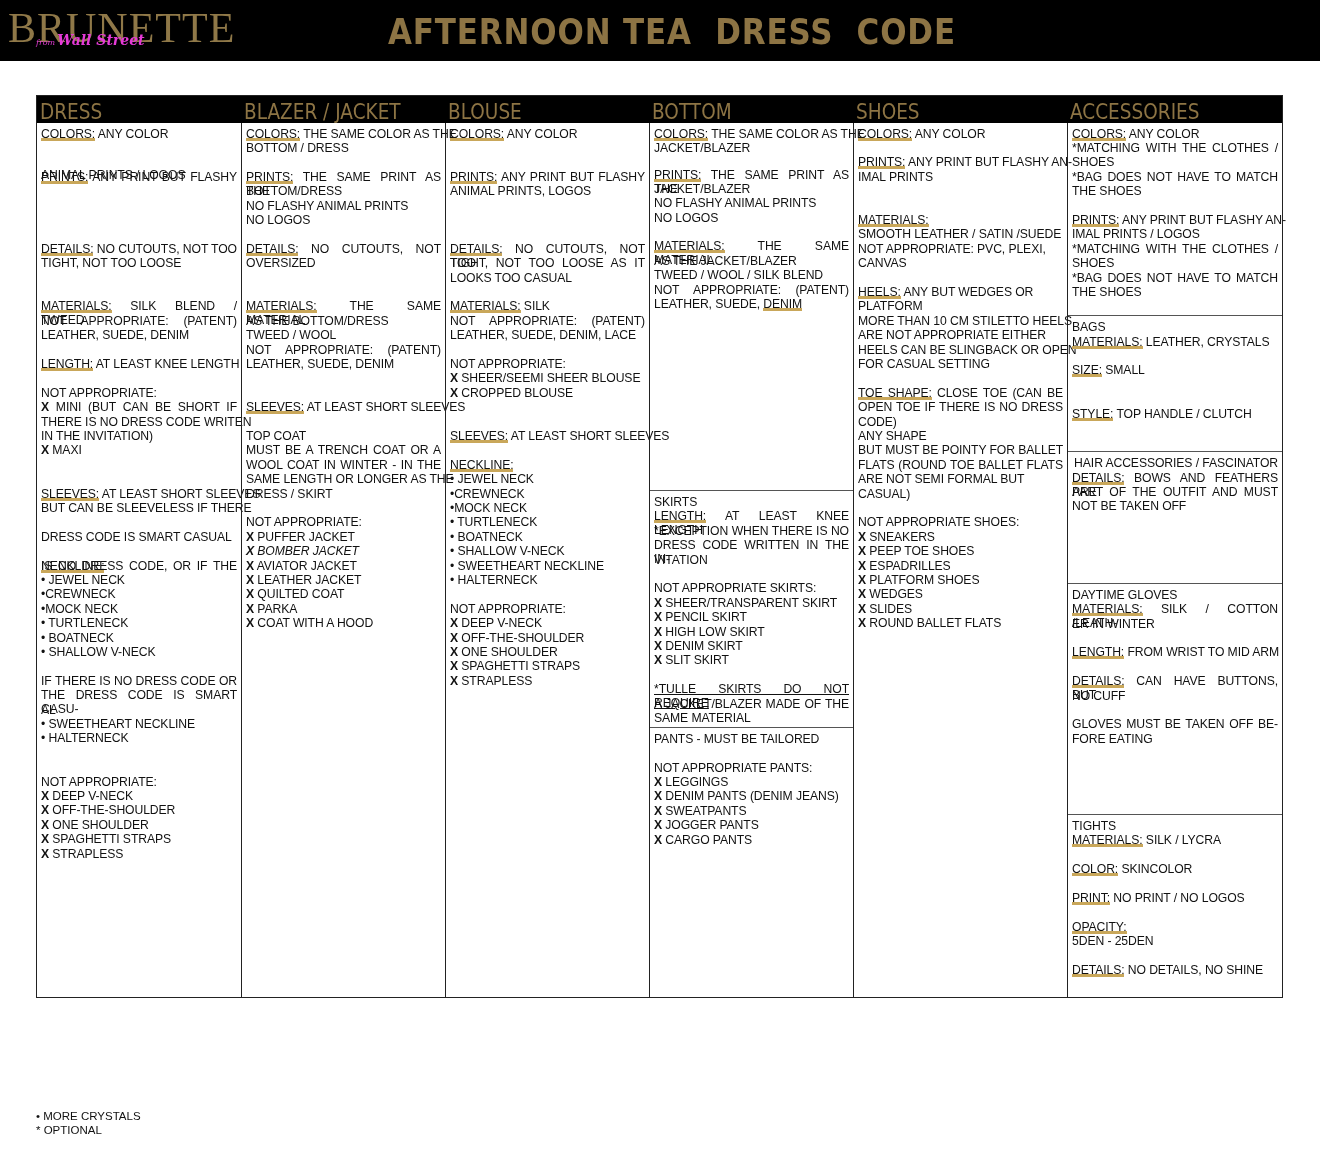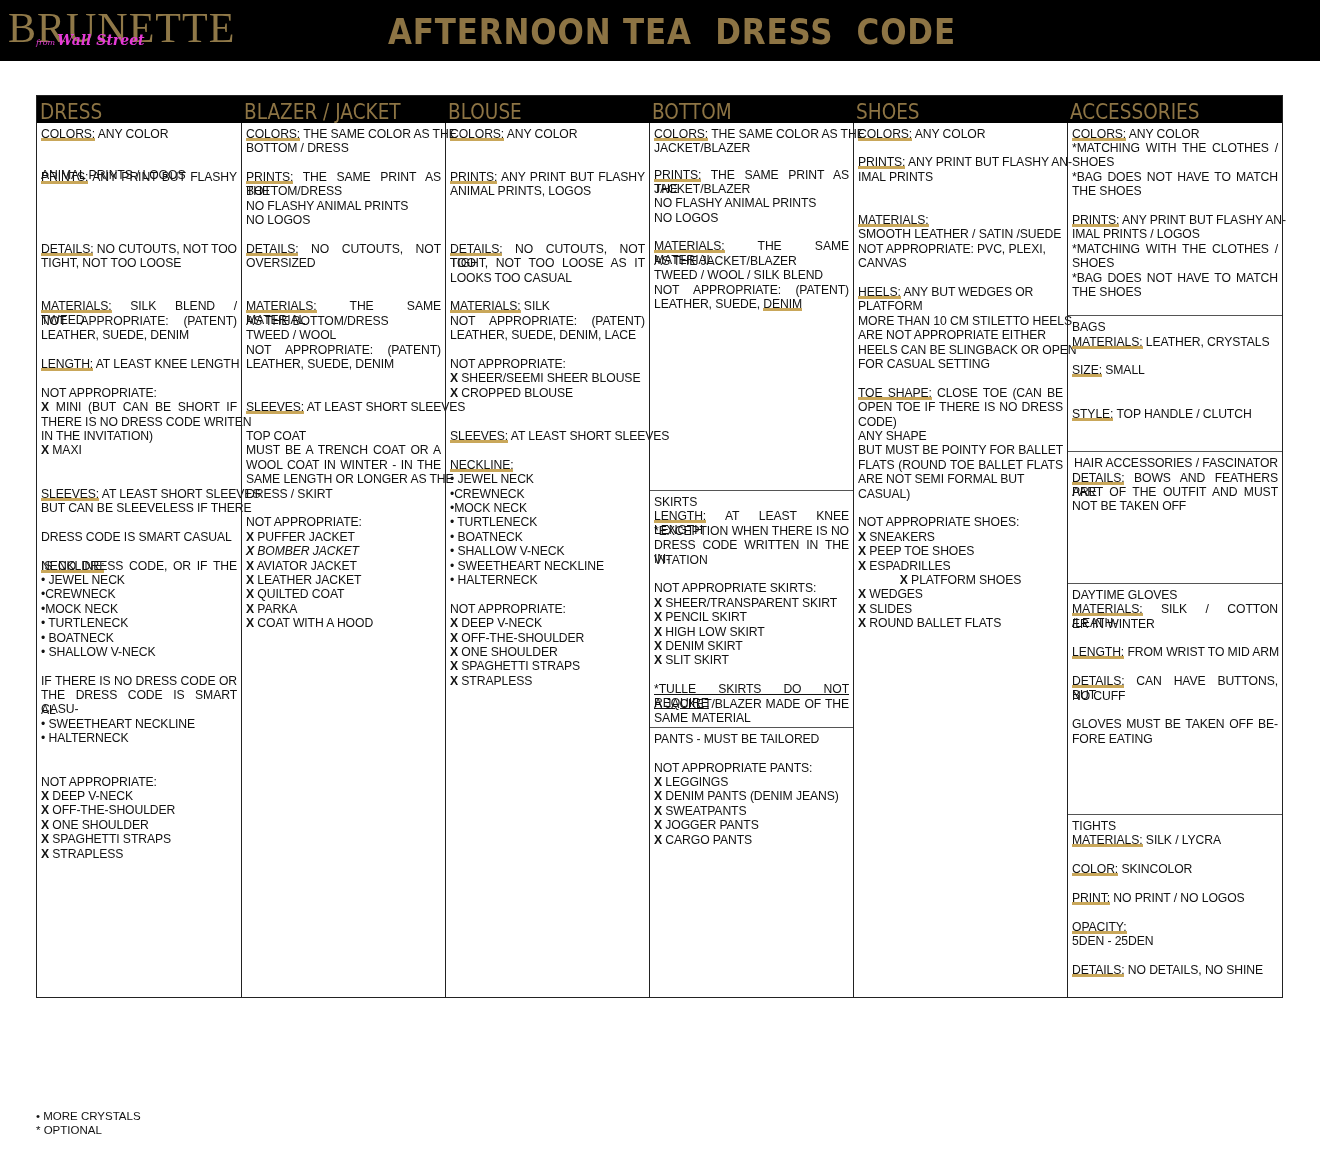--- a/index.html
+++ b/index.html
@@ -202,21 +202,21 @@
       <div class="ln" style="top: 292px;"><span>CODE)</span></div>
       <div class="ln" style="top: 306px;"><span>ANY SHAPE</span></div>
       <div class="ln j" style="top: 320px;"><span>BUT MUST BE POINTY FOR BALLET</span></div>
       <div class="ln j" style="top: 335px;"><span>FLATS (ROUND TOE BALLET FLATS</span></div>
       <div class="ln" style="top: 349px;"><span>ARE NOT SEMI FORMAL BUT</span></div>
       <div class="ln" style="top: 364px;"><span>CASUAL)</span></div>
       <div class="ln" style="top: 392px;"><span>NOT APPROPRIATE SHOES:</span></div>
       <div class="ln" style="top: 407px;"><span class="x">X</span><span> SNEAKERS</span></div>
       <div class="ln" style="top: 421px;"><span class="x">X</span><span> PEEP TOE SHOES</span></div>
       <div class="ln" style="top: 436px;"><span class="x">X</span><span> ESPADRILLES</span></div>
-      <div class="ln" style="top: 450px; text-align: center;"><span class="x">X</span><span> PLATFORM SHOES</span></div>
+      <div class="ln" style="top: 450px;"><span class="x">X</span><span> PLATFORM SHOES</span></div>
       <div class="ln" style="top: 464px;"><span class="x">X</span><span> WEDGES</span></div>
       <div class="ln" style="top: 479px;"><span class="x">X</span><span> SLIDES</span></div>
       <div class="ln" style="top: 493px;"><span class="x">X</span><span> ROUND BALLET FLATS</span></div>
     </div>
   <div class="col" style="left:1030px;width:215px">
       <div class="cell" style="top: 192px;"></div>
       <div class="cell" style="top: 328px;"></div>
       <div class="cell" style="top: 460px;"></div>
       <div class="cell" style="top: 691px;"></div>
       <div class="ln" style="top: 4px;"><span class="lbl">COLORS:</span><span> ANY COLOR</span></div>

